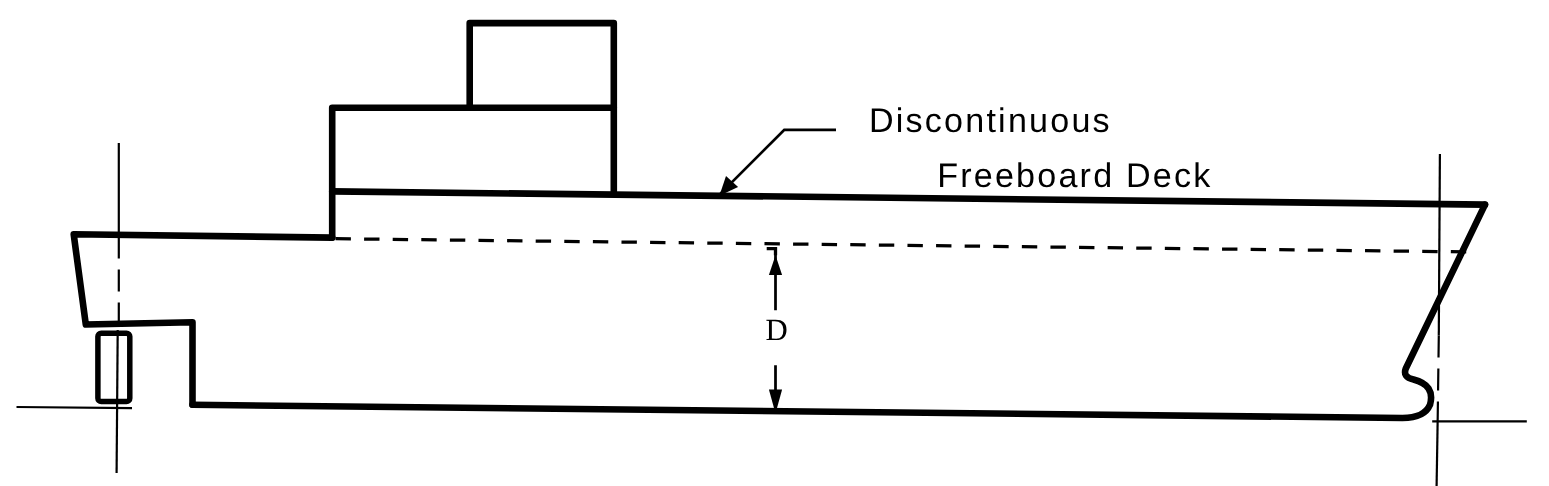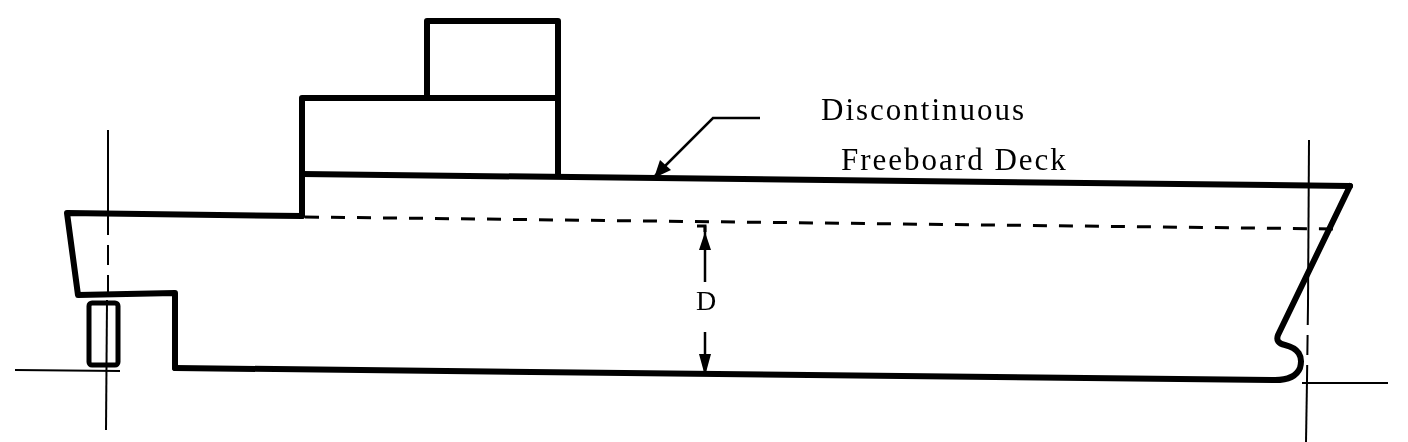--- a/index.html
+++ b/index.html
@@ -4,27 +4,26 @@
   <style>
     html, body { margin: 0; padding: 0; background: #ffffff; }
     body { width: 1408px; height: 442px; overflow: hidden; position: relative; }
     svg { position: absolute; left: 0; top: 0; }
     .thick { stroke: #000; stroke-width: 6; fill: none; stroke-linejoin: round; stroke-linecap: round; }
     .thin { stroke: #000; stroke-width: 2; fill: none; }
     .dash { stroke: #000; stroke-width: 3; fill: none; stroke-dasharray: 14 12; }
     .dashv { stroke: #000; stroke-width: 2; fill: none; stroke-dasharray: 20 10; }
     .label {
       position: absolute;
-      font-family: Liberation Serif, serif;
+      font-family: Liberation Sans, sans-serif;
       color: #000;
       font-size: 31px;
       letter-spacing: 2px;
       white-space: nowrap;
       line-height: 1;
-      margin-left: 31px;
     }
     .dim-label {
       position: absolute;
       font-family: "Liberation Serif", "DejaVu Serif", serif;
       color: #000;
       font-size: 28px;
       line-height: 1;
       background: #fff;
       padding: 2px 0;
     }
@@ -63,14 +62,14 @@
   <path class="thin" d="M705,332 L705,374" style="stroke-width:2.5"></path>
   <path d="M697,226 L705,226 L705,232" class="thin" style="stroke-width:3"></path>
   <polygon points="705,232 699,250 711,250" fill="#000"></polygon>
   <polygon points="705,376 699,354 711,354" fill="#000"></polygon>
 
   <path class="thin" d="M760,118 L713,118 L655,176" style="stroke-width:2.5"></path>
   <polygon points="654,178 660,160 671,170" fill="#000"></polygon>
 </svg>
 
 <div class="label" style="left:790px; top:94px;">Discontinuous</div>
-<div class="label" style="left:810px; top:144px;">Freeboard Deck</div>
+<div class="label" style="left:852px; top:144px;">Freeboard Deck</div>
 <div class="dim-label" style="left:696px; top:285px;">D</div>
 
 </body></html>

